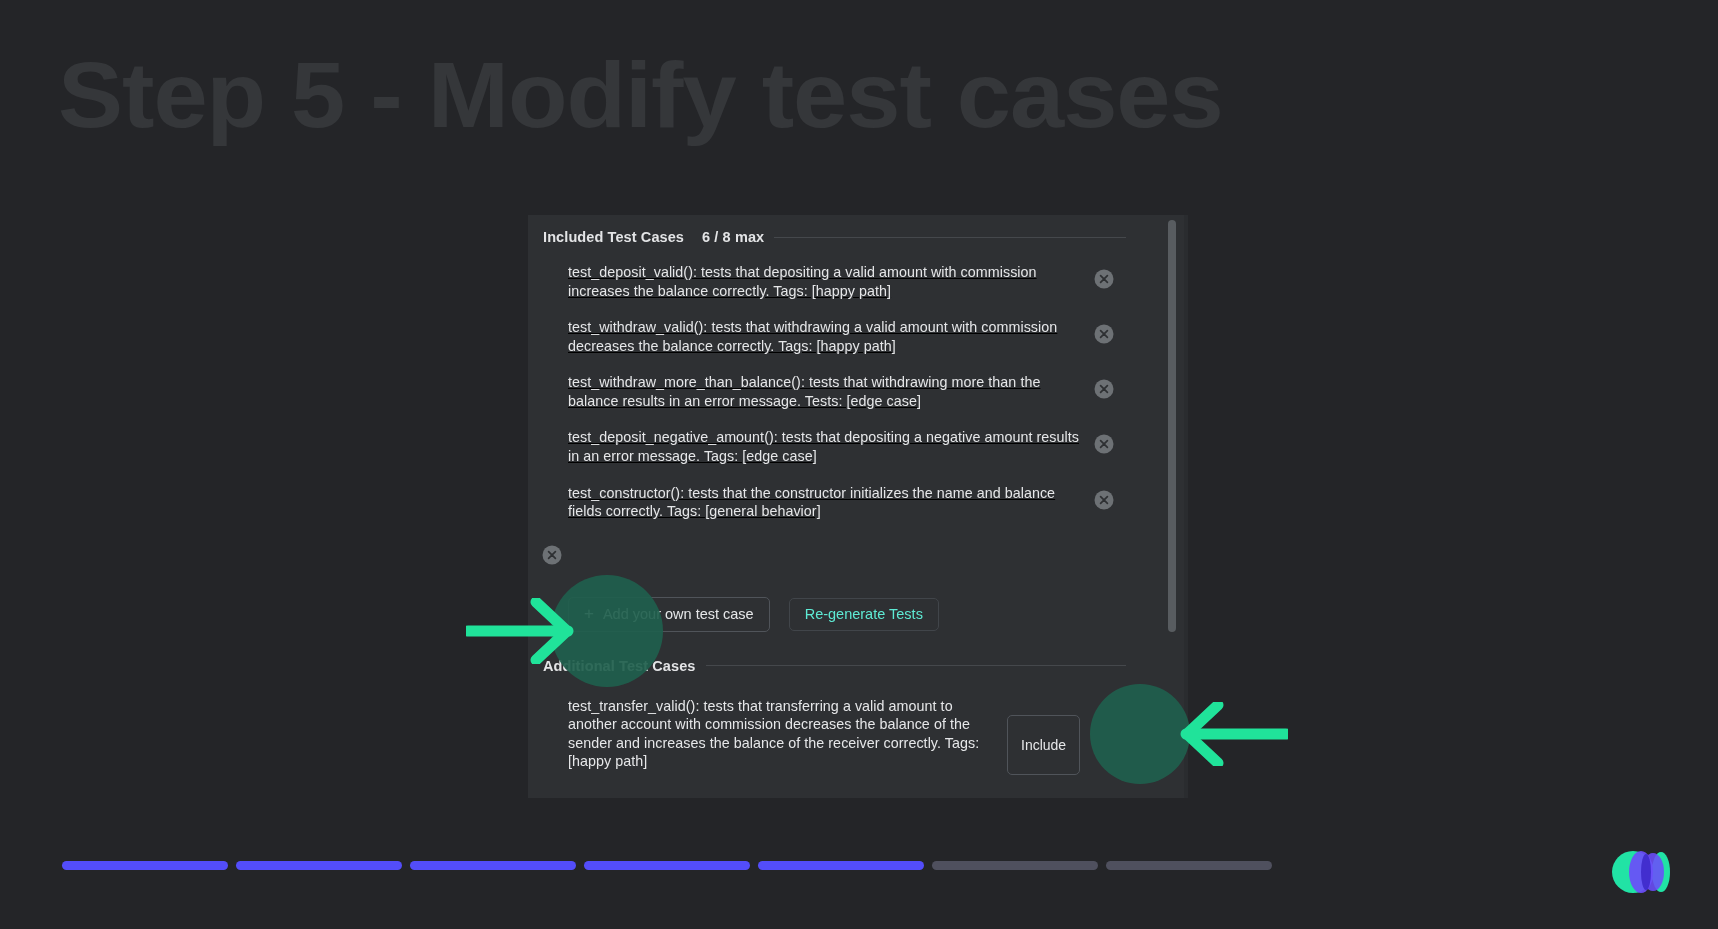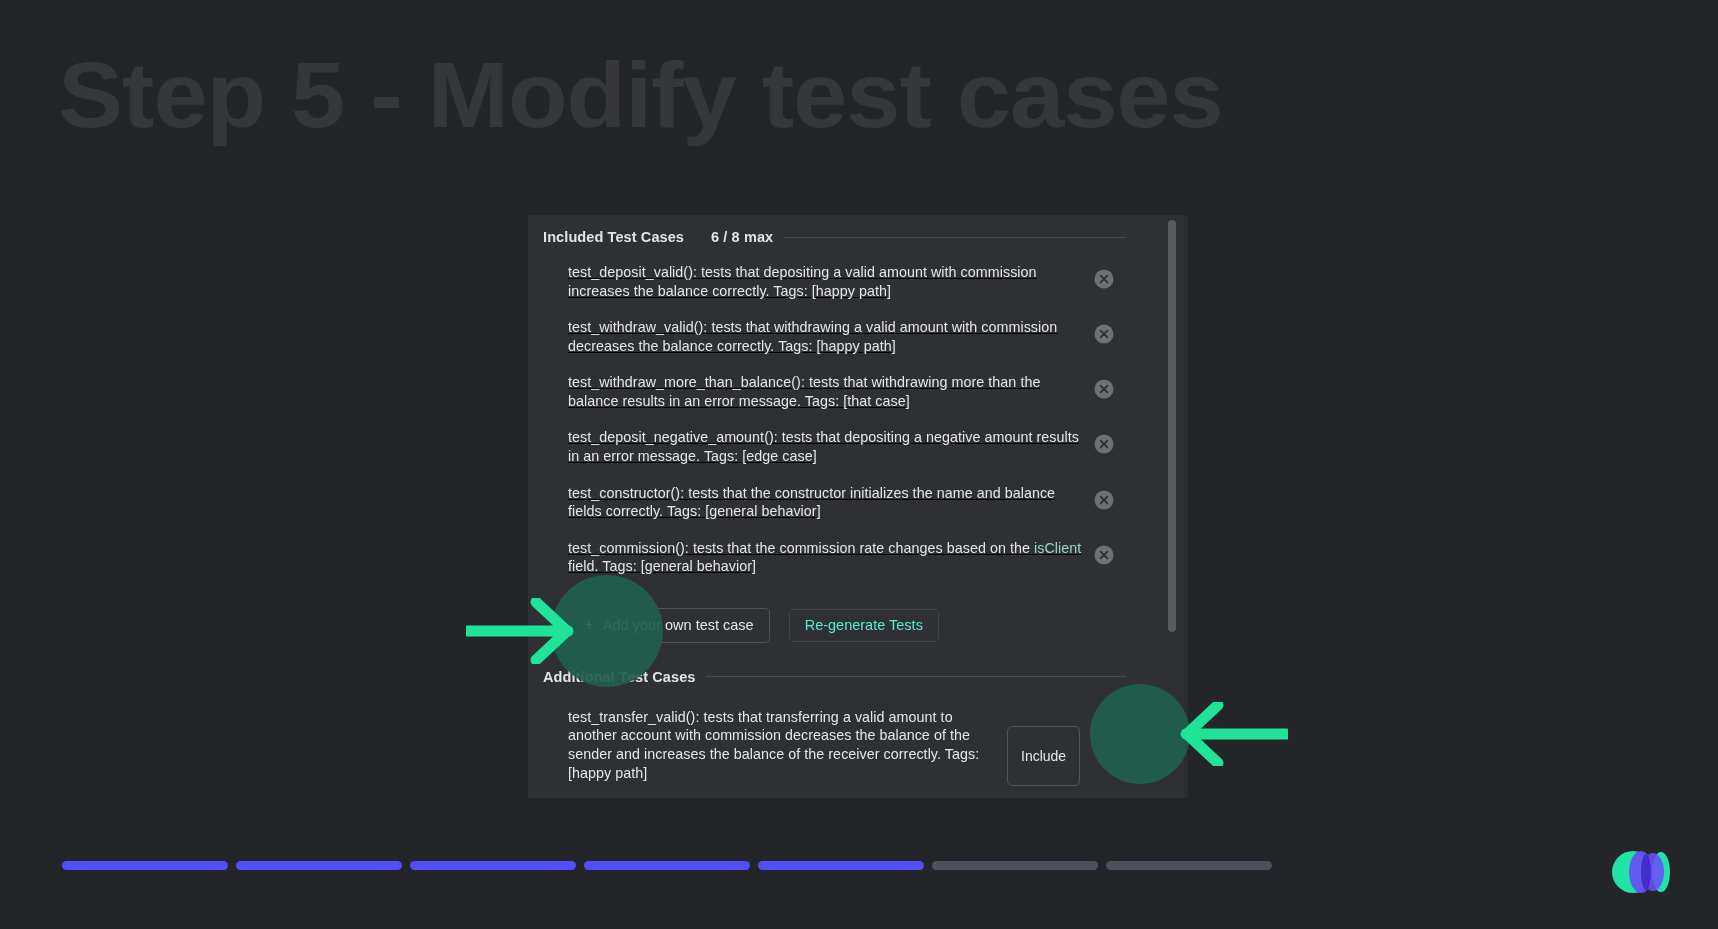--- a/index.html
+++ b/index.html
@@ -66,21 +66,21 @@
   .section-head .head-text {
     font-size: 14.5px;
     color: #e3e4e6;
     white-space: nowrap;
     letter-spacing: .1px;
   }
   .section-head .head-count {
     font-size: 14.5px;
     color: #e3e4e6;
     white-space: nowrap;
-    margin-left: 17px;
+    margin-left: 8px;
     letter-spacing: .1px;
   }
   .section-head .rule {
     flex: 1 1 auto;
     height: 1px;
     background: #45484c;
   }
 
   
   .case-row {
@@ -266,21 +266,21 @@
         <div class="case-text">test_withdraw_valid(): tests that withdrawing a valid amount with commission decreases the balance correctly. Tags: [happy path]</div>
         <span class="remove-btn">
           <svg width="20" height="20" viewBox="0 0 20 20">
             <circle cx="10" cy="10" r="9.5" fill="#6d7175"></circle>
             <path d="M6.6 6.6 L13.4 13.4 M13.4 6.6 L6.6 13.4" stroke="#2e3033" stroke-width="1.7" stroke-linecap="round"></path>
           </svg>
         </span>
       </div>
 
       <div class="case-row">
-        <div class="case-text">test_withdraw_more_than_balance(): tests that withdrawing more than the balance results in an error message. Tags: [that case]</div>
+        <div class="case-text">test_withdraw_more_than_balance(): tests that withdrawing more than the balance results in an error message. Tests: [edge case]</div>
         <span class="remove-btn">
           <svg width="20" height="20" viewBox="0 0 20 20">
             <circle cx="10" cy="10" r="9.5" fill="#6d7175"></circle>
             <path d="M6.6 6.6 L13.4 13.4 M13.4 6.6 L6.6 13.4" stroke="#2e3033" stroke-width="1.7" stroke-linecap="round"></path>
           </svg>
         </span>
       </div>
 
       <div class="case-row">
         <div class="case-text">test_deposit_negative_amount(): tests that depositing a negative amount results in an error message. Tags: [edge case]</div>
@@ -296,21 +296,20 @@
         <div class="case-text">test_constructor(): tests that the constructor initializes the name and balance fields correctly. Tags: [general behavior]</div>
         <span class="remove-btn">
           <svg width="20" height="20" viewBox="0 0 20 20">
             <circle cx="10" cy="10" r="9.5" fill="#6d7175"></circle>
             <path d="M6.6 6.6 L13.4 13.4 M13.4 6.6 L6.6 13.4" stroke="#2e3033" stroke-width="1.7" stroke-linecap="round"></path>
           </svg>
         </span>
       </div>
 
       <div class="case-row">
-        <div class="case-text">test_commission(): tests that the commission rate changes based on the <span class="hl">isClient</span> field. Tags: [general behavior]</div>
         <span class="remove-btn">
           <svg width="20" height="20" viewBox="0 0 20 20">
             <circle cx="10" cy="10" r="9.5" fill="#6d7175"></circle>
             <path d="M6.6 6.6 L13.4 13.4 M13.4 6.6 L6.6 13.4" stroke="#2e3033" stroke-width="1.7" stroke-linecap="round"></path>
           </svg>
         </span>
       </div>
 
       <div id="button-row">
         <button class="btn">

